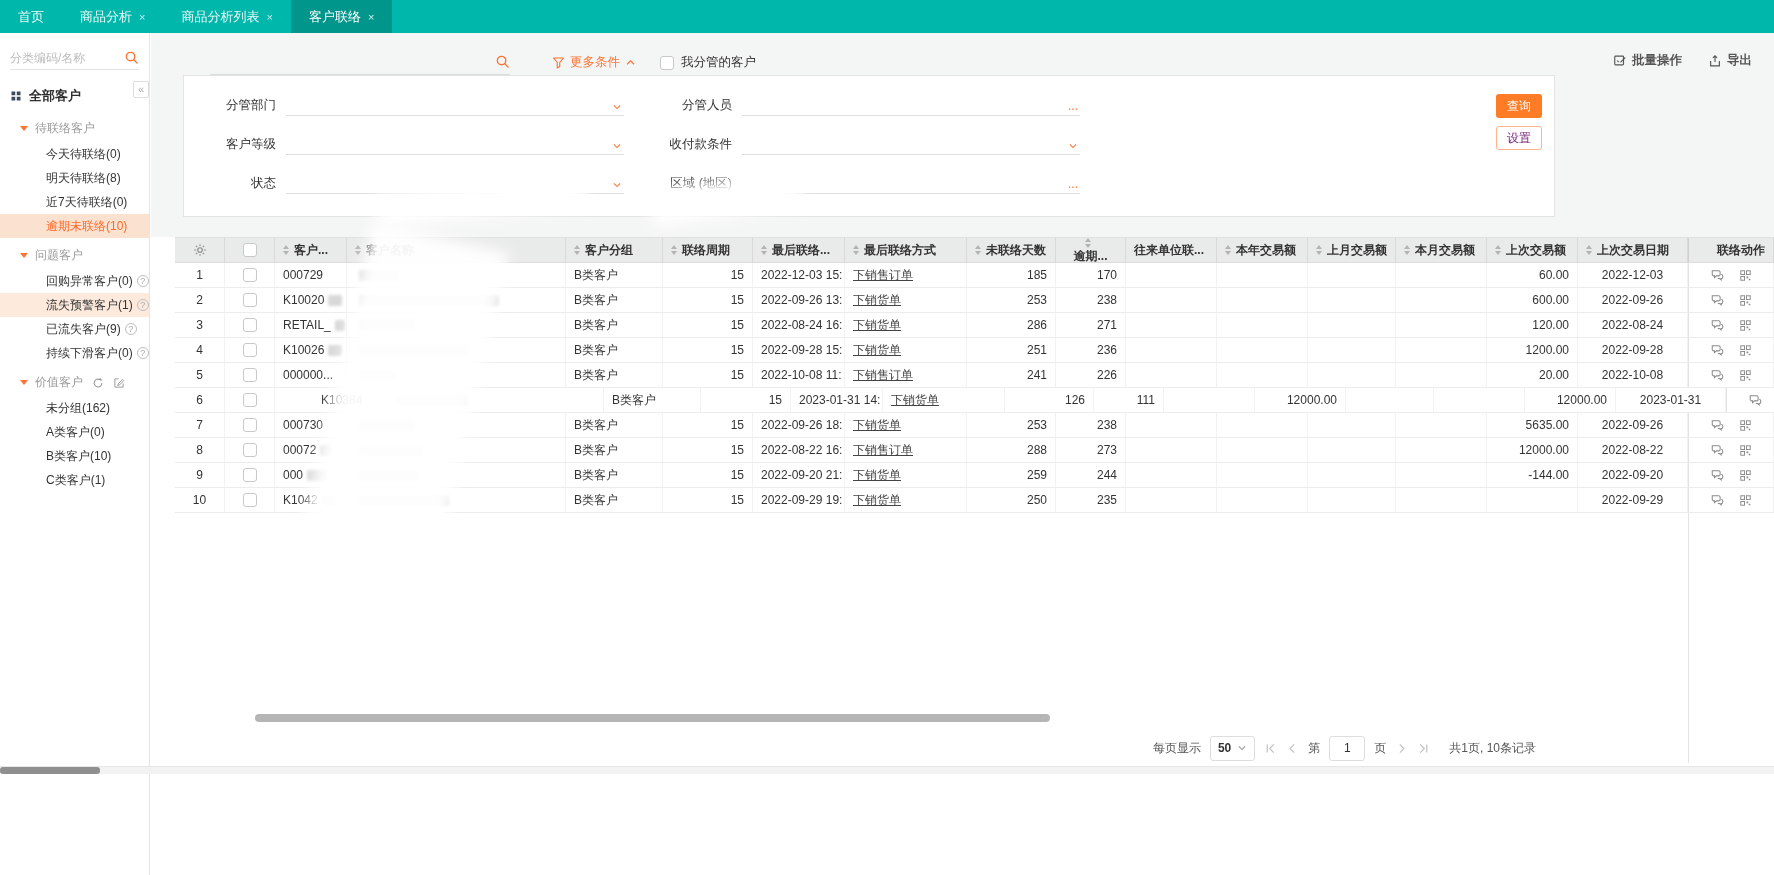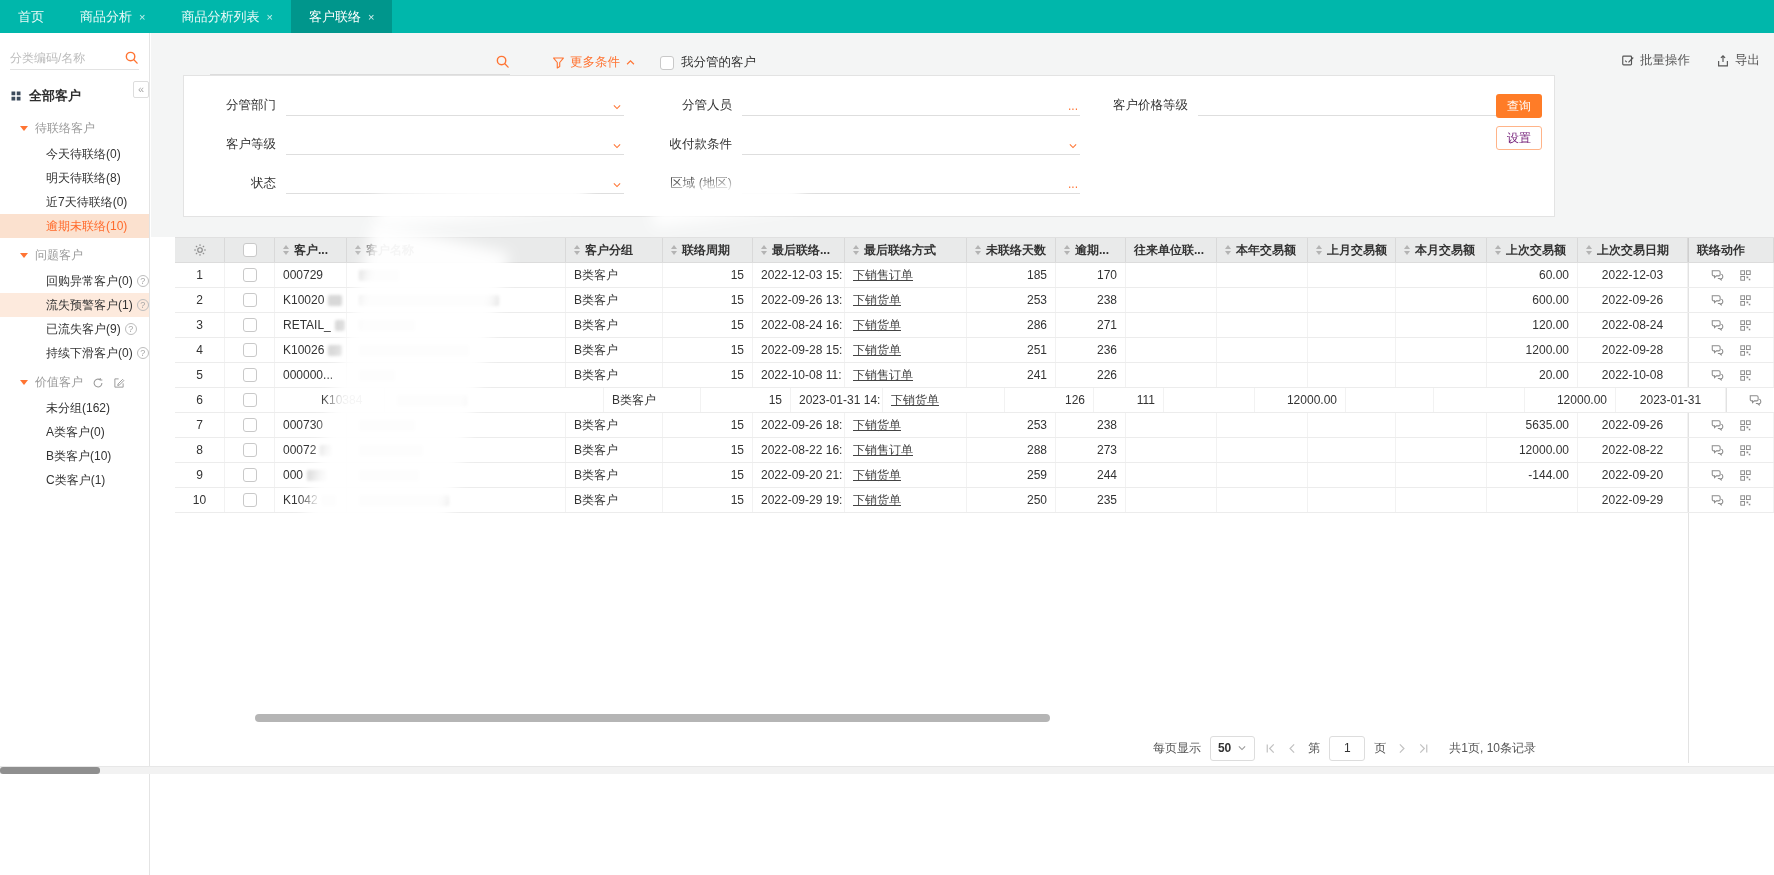--- a/index.html
+++ b/index.html
@@ -33,21 +33,21 @@
   .gtool { margin-left:9px; color:#9a9a9a; }
   
   .main { position:absolute; left:151px; top:33px; right:0; bottom:0; background:#fff; }
   .upper { position:absolute; left:0; top:0; right:0; height:204px; background:#f4f5f5; }
   .search-wrap { position:absolute; left:59px; top:16px; width:300px; height:26px; border-bottom:1px solid #dcdcdc; display:flex; align-items:center; }
   .search-wrap input { flex:1; border:none; outline:none; background:transparent; font-size:12.5px; color:#1d4ed8; min-width:0;margin-top:44px; }
   .search-wrap input::placeholder { color:#bcbcbc; }
   .more { position:absolute; left:401px; top:21px; display:flex; align-items:center; gap:5px; color:#ff7433; font-size:12.5px; cursor:pointer; }
   .mine { position:absolute; left:509px; top:21px; display:flex; align-items:center; gap:7px; font-size:12.5px; color:#333; cursor:pointer; }
   .cb { width:14px; height:14px; border:1px solid #c9c9c9; border-radius:3px; background:#fff; display:inline-block; flex:none; }
-  .right-actions { position:absolute; right:14px; top:19px; display:flex; gap:26px; font-size:12.5px; color:#444; }
+  .right-actions { position:absolute; right:22px; top:19px; display:flex; gap:26px; font-size:12.5px; color:#444;font-weight:bold; }
   .ract { display:flex; align-items:center; gap:5px; cursor:pointer; color:#555; }
   
   .filter-box { position:absolute; left:32px; top:42px; width:1372px; height:142px; background:#fff; border:1px solid #e3e3e3; }
   .f-rows { padding:16px 0 0 10px; }
   .f-row { display:flex; margin-bottom:15px; }
   .ff { display:flex; align-items:flex-end; margin-right:26px; }
   .ff-label { width:92px; text-align:right; padding-right:10px; font-size:12.5px; color:#333; line-height:22px; white-space:nowrap; }
   .ff-ctrl { width:338px; height:24px; border-bottom:1px solid #dedede; position:relative; cursor:text; }
   .ff-suffix { position:absolute; right:2px; bottom:3px; color:#ff7433; font-size:12px; line-height:12px; }
   .fbtns { position:absolute; right:12px; top:18px; display:flex; flex-direction:column; gap:8px; }
@@ -239,30 +239,20 @@
                   </svg>
                 </span>
               </div>
             </div>
             <div class="ff">
               <div class="ff-label">分管人员</div>
               <div class="ff-ctrl">
                 <span class="ff-suffix">...</span>
               </div>
             </div>
-            <div class="ff">
-              <div class="ff-label">客户价格等级</div>
-              <div class="ff-ctrl">
-                <span class="ff-suffix icon">
-                  <svg width="10" height="10" viewBox="0 0 16 16">
-                    <polyline points="3,5.5 8,10.5 13,5.5" fill="none" stroke="currentColor" stroke-width="1.7"></polyline>
-                  </svg>
-                </span>
-              </div>
-            </div>
           </div>
           <div class="f-row">
             <div class="ff">
               <div class="ff-label">客户等级</div>
               <div class="ff-ctrl">
                 <span class="ff-suffix icon">
                   <svg width="10" height="10" viewBox="0 0 16 16">
                     <polyline points="3,5.5 8,10.5 13,5.5" fill="none" stroke="currentColor" stroke-width="1.7"></polyline>
                   </svg>
                 </span>
@@ -364,21 +354,21 @@
           </span>
           <span>最后联络方式</span>
         </div>
         <div class="th" style="width: 89px; justify-content: flex-start;">
           <span class="sort">
             <i class="up"></i>
             <i class="dn"></i>
           </span>
           <span>未联络天数</span>
         </div>
-        <div class="th" style="width: 70px; justify-content: flex-start;">
+        <div class="th" style="width: 70px; justify-content: flex-start; flex-direction: column;">
           <span class="sort">
             <i class="up"></i>
             <i class="dn"></i>
           </span>
           <span>逾期...</span>
         </div>
         <div class="th" style="width: 91px; justify-content: flex-start;">
           <span>往来单位联...</span>
         </div>
         <div class="th" style="width: 91px; justify-content: flex-start;">
@@ -409,21 +399,21 @@
           </span>
           <span>上次交易额</span>
         </div>
         <div class="th" style="width: 110px; justify-content: flex-start;">
           <span class="sort">
             <i class="up"></i>
             <i class="dn"></i>
           </span>
           <span>上次交易日期</span>
         </div>
-        <div class="th fixed" style="width: 86px; justify-content: flex-start;">
+        <div class="th fixed" style="width: 86px; justify-content: flex-end;">
           <span>联络动作</span>
         </div>
       </div>
     <div class="tbody" id="tbody">
         <div class="tr">
           <div class="td al-center" style="width: 50px;">1</div>
           <div class="td al-center" style="width: 50px;">
             <span class="cb"></span>
           </div>
           <div class="td al-left" style="width: 72px;">

